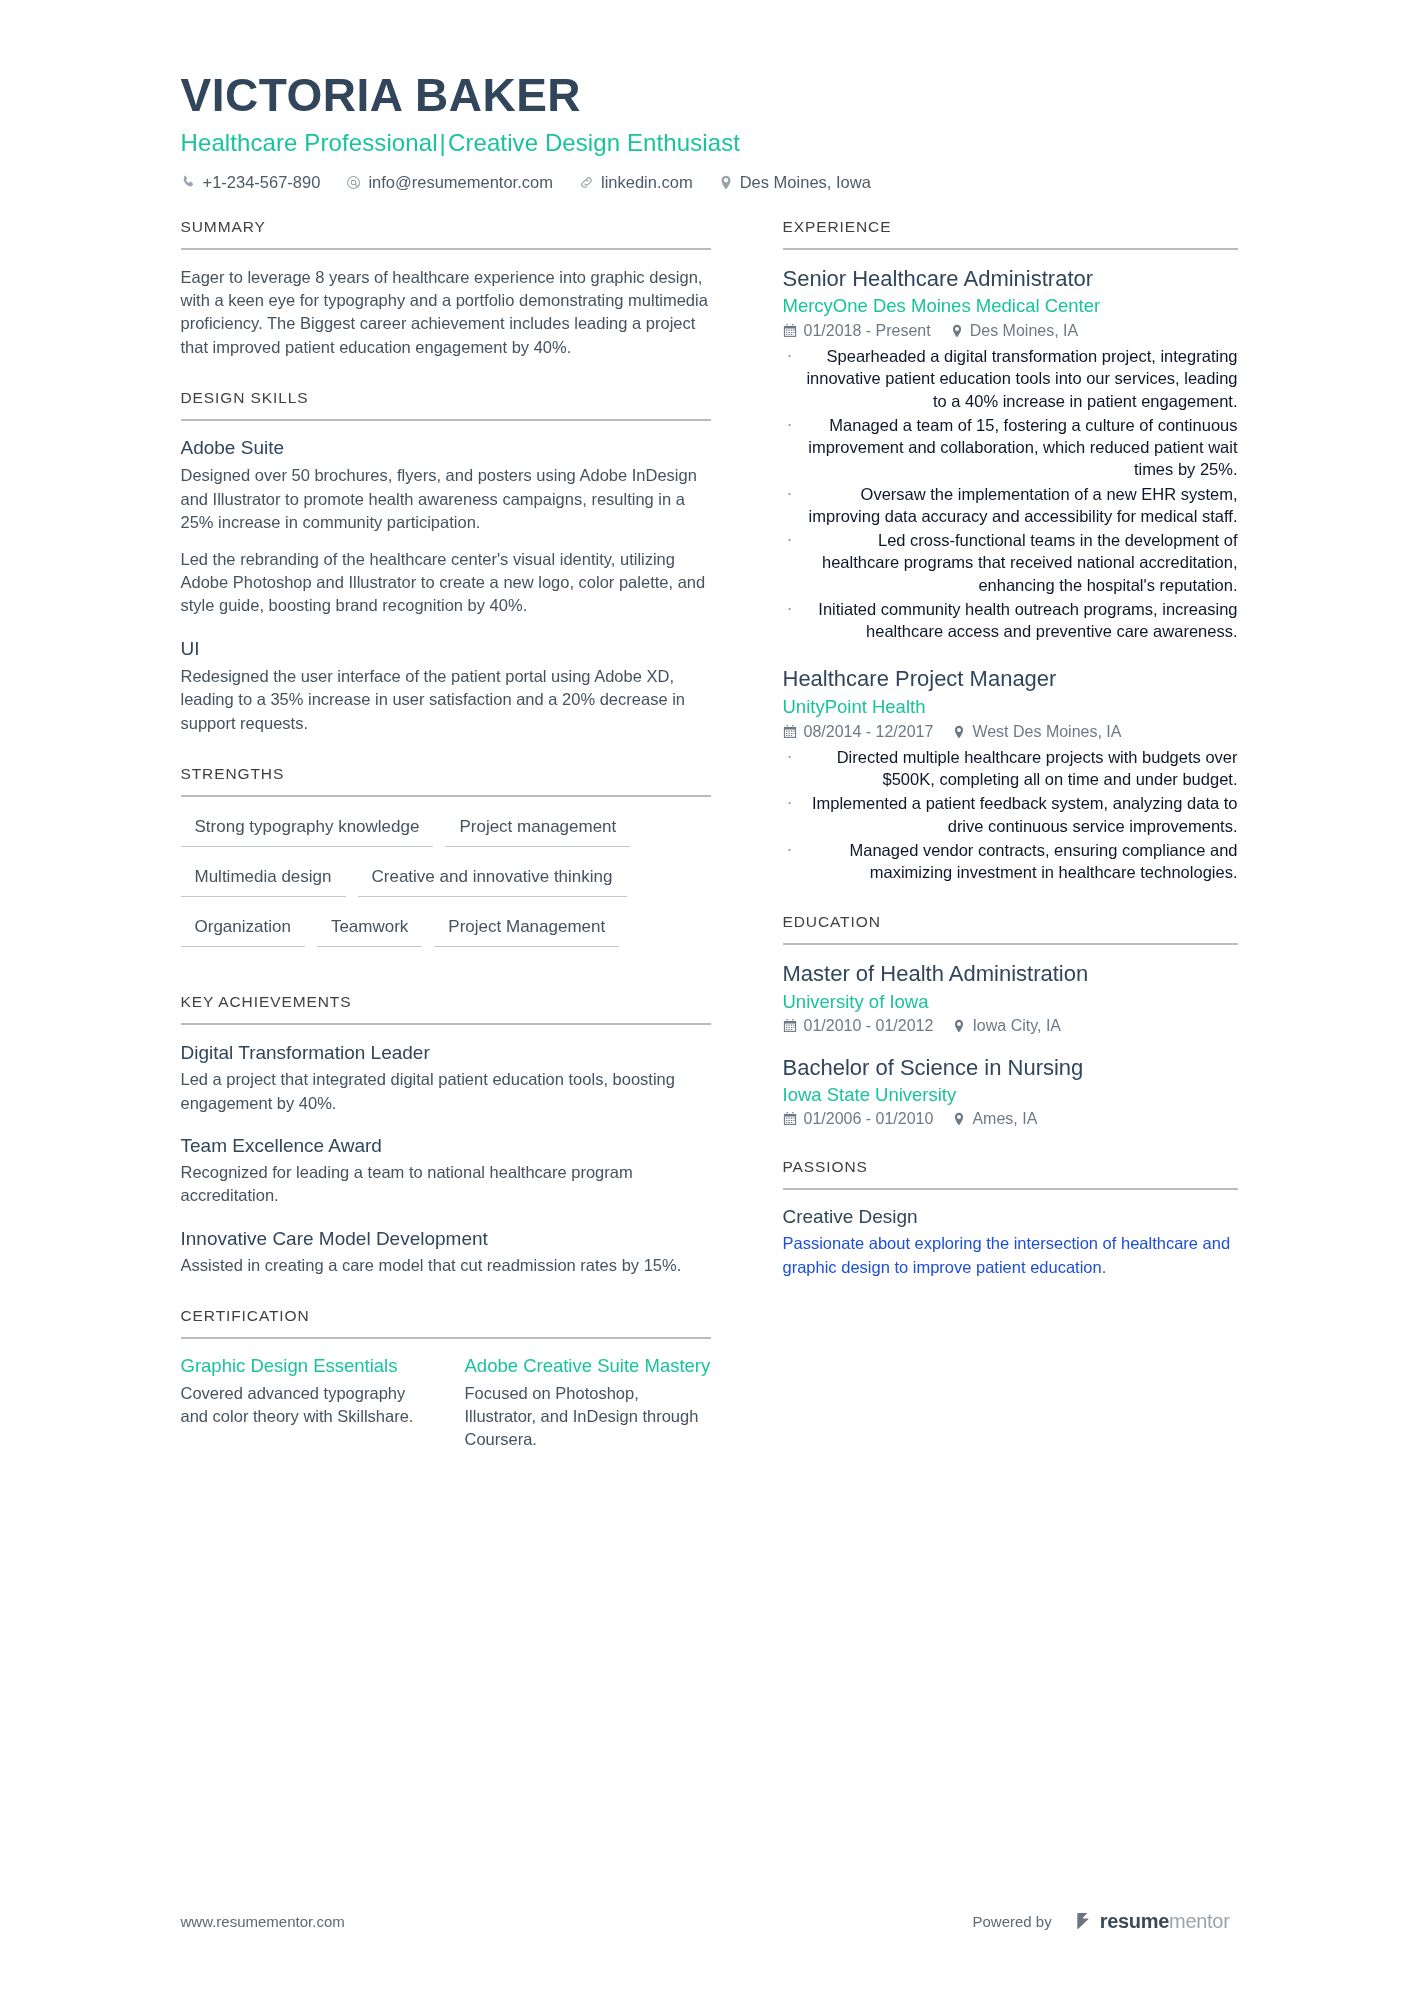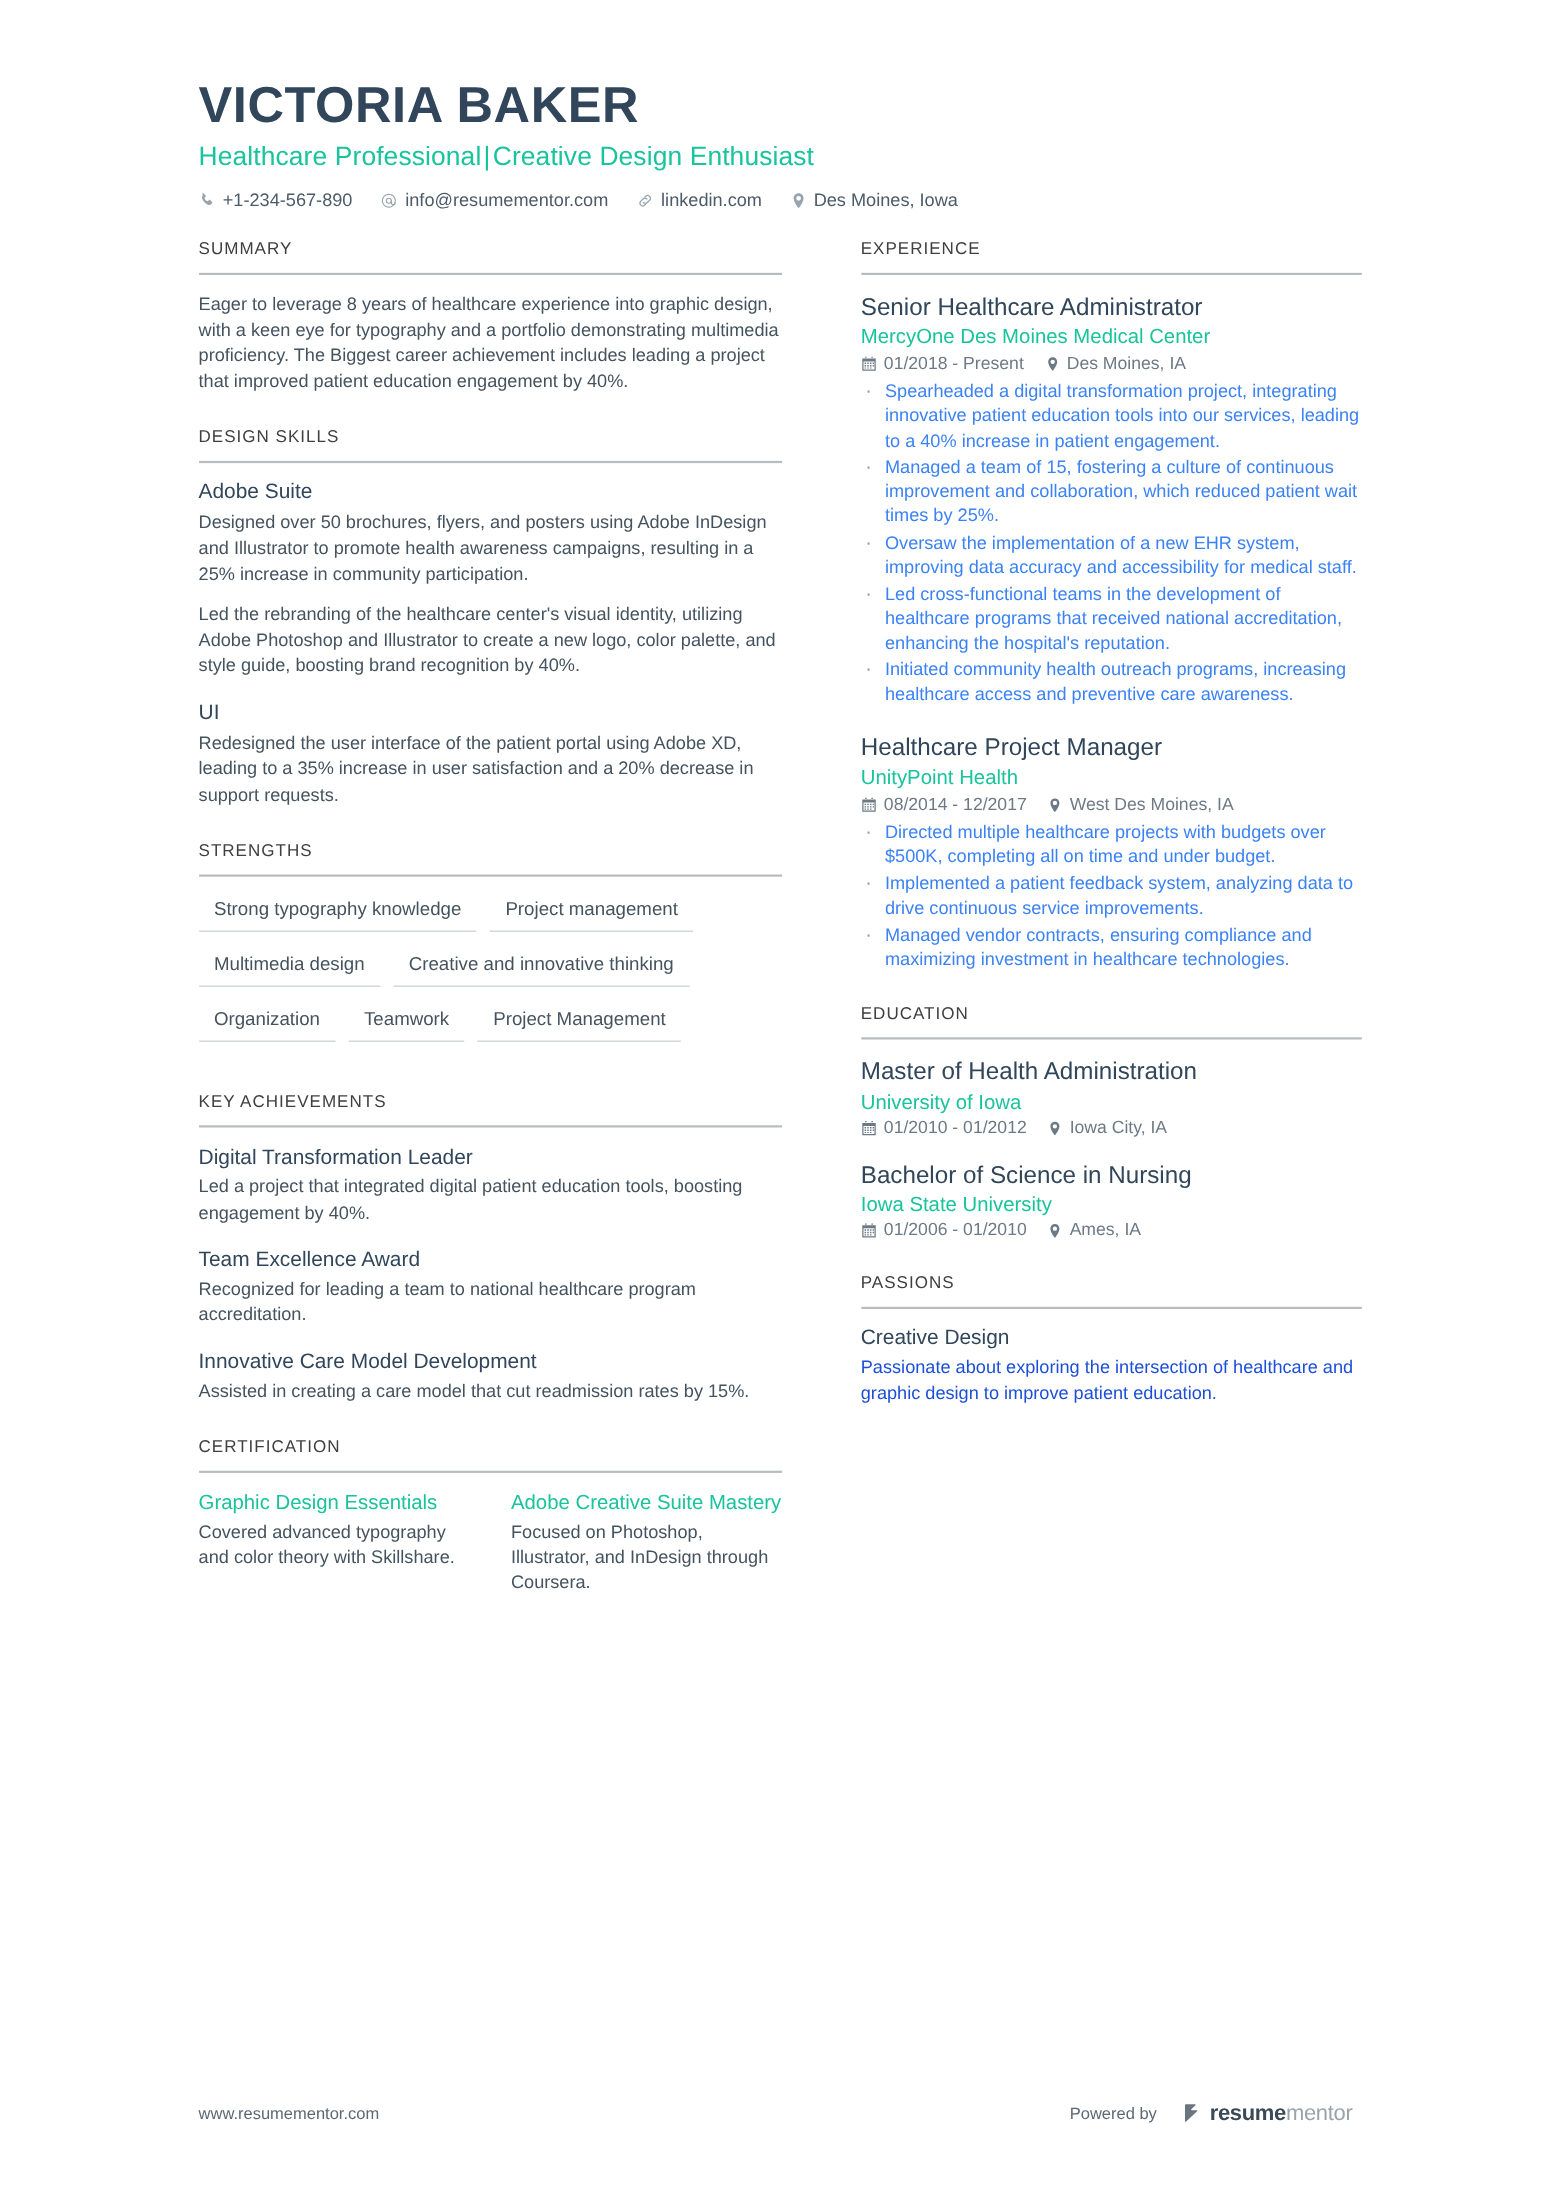--- a/index.html
+++ b/index.html
@@ -204,22 +204,23 @@
   ul.bullets {
     list-style: none;
     margin: 0;
     padding: 0;
   }
   ul.bullets li {
     position: relative;
     padding-left: 22px;
     font-size: 16.5px;
     line-height: 1.35;
-    color: #3b82f6;
+    color: #0f172a;
     margin-bottom: 2px;
+    text-align: right;
   }
   ul.bullets li:before {
     content: "·";
     position: absolute;
     left: 4px;
     top: -2px;
     color: #8d99a4;
     font-size: 18px;
   }
 

